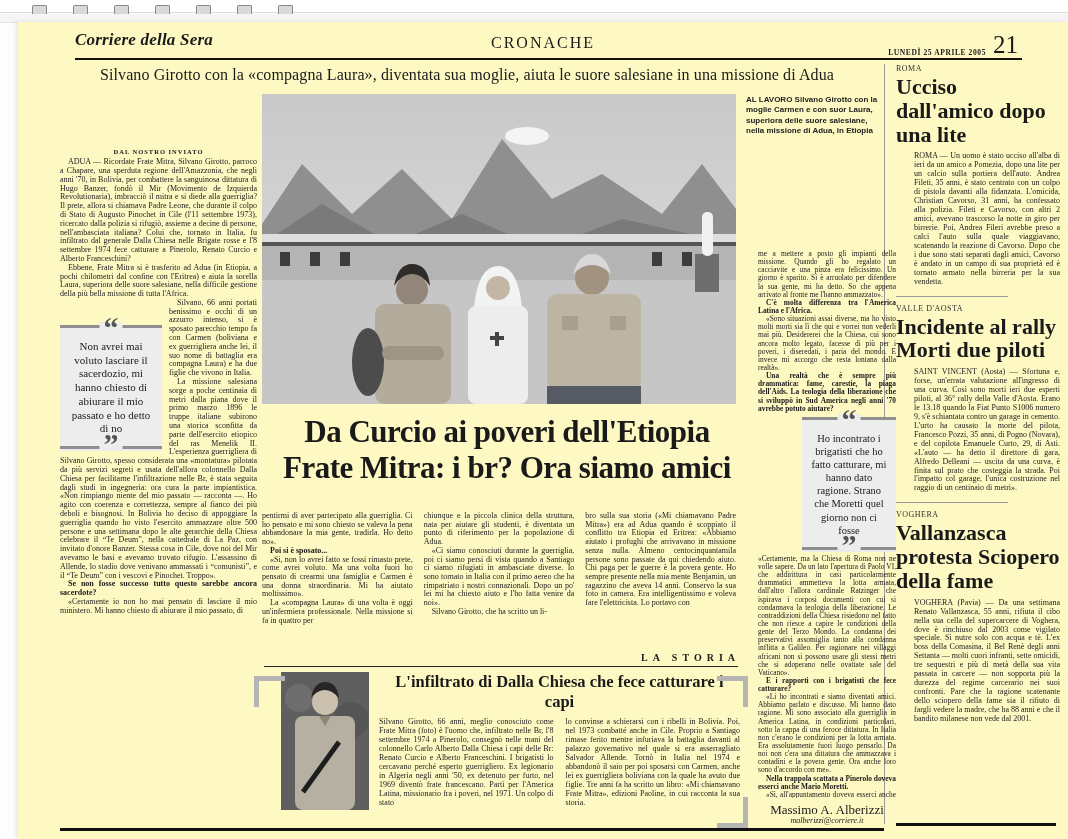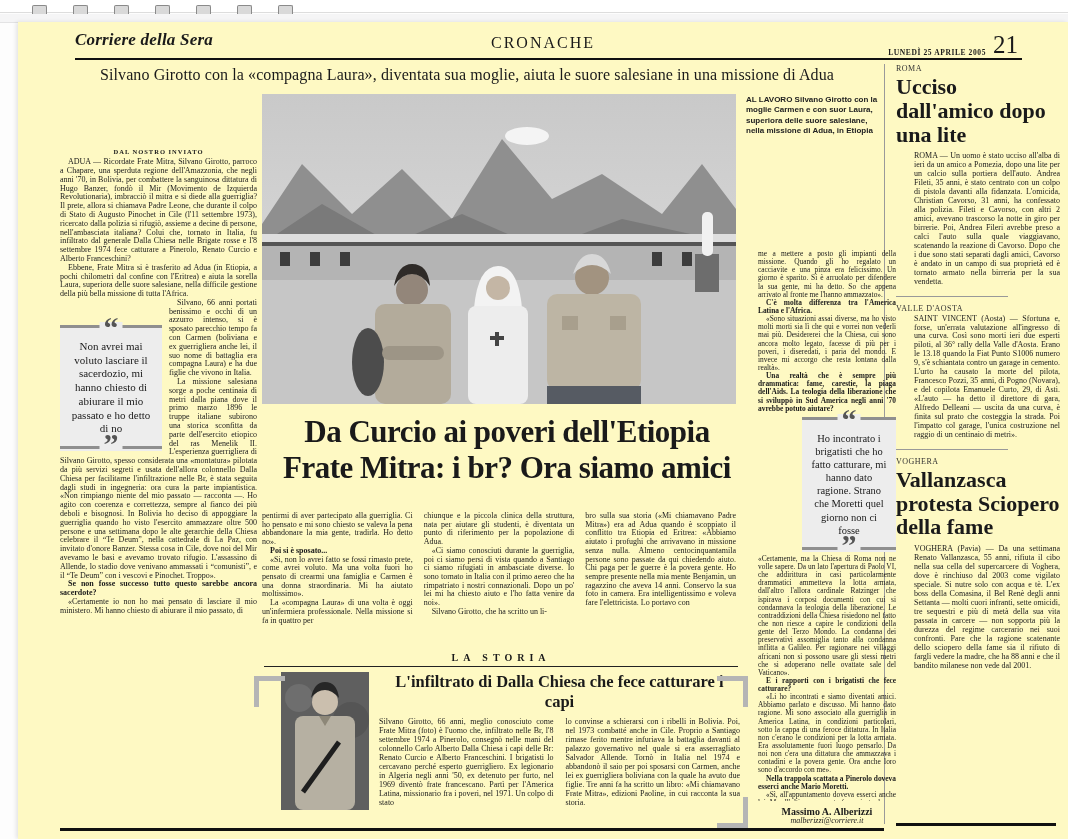--- a/index.html
+++ b/index.html
@@ -53,40 +53,40 @@
   .caption{position:absolute;left:728px;top:73px;width:134px;font-family:"Liberation Sans",sans-serif;
     font-size:8px;font-weight:700;line-height:1.3;color:#222;}
   .headline{position:absolute;left:244px;top:384px;width:474px;text-align:center;font-weight:700;
     font-size:31px;line-height:1.17;letter-spacing:-.5px;}
   
   .storybox{position:absolute;left:244px;top:630px;width:478px;height:172px;}
   .sb-corner{position:absolute;width:26px;height:26px;border:5px solid #b5b5b5;}
   .sb-corner.tl{left:-8px;top:24px;border-right:none;border-bottom:none;}
   .sb-corner.br{right:-8px;bottom:-4px;border-left:none;border-top:none;}
   .sb-corner.tr{right:-8px;top:24px;border-left:none;border-bottom:none;}
-  .sb-label{text-align:center;font-size:10px;font-weight:700;letter-spacing:5px;padding-bottom:3px;}
+  .sb-label{text-align:right;font-size:10px;font-weight:700;letter-spacing:5px;padding-bottom:3px;}
   .sb-rule{height:1px;background:#222;margin:0 2px;}
   .sb-content{display:flex;gap:10px;padding-top:5px;padding-left:19px;}
   .sb-photo{width:88px;height:138px;flex:none;background:#666;}
   .sb-right{flex:1;}
   .sb-title{font-size:16.5px;text-align:center;margin:0 0 5px;}
   .sb-cols{display:flex;gap:12px;justify-content:space-between;}
   .sb-col{flex:1;font-size:8px;line-height:1.13;text-align:justify;hyphens:auto;}
   
   .sidebar{position:absolute;left:878px;top:42px;width:164px;}
   .sb-item{margin-bottom:8px;}
   .news-kicker{font-family:Liberation Serif, serif;font-size:8px;letter-spacing:.5px;color:#333;margin-bottom:2px;}
   .news-title{font-size:22px;line-height:1.08;margin:0 0 6px;}
   .news-body{font-size:8px;line-height:1.12;padding-left:18px;text-align:justify;hyphens:auto;}
   .sb-sep{border:none;border-top:1px solid #999;width:112px;margin:9px 0 7px;}
   .sidebar-endrule{position:absolute;left:878px;top:801px;width:160px;height:3px;background:#111;}
   .bottom-rule{position:absolute;left:42px;top:806px;width:824px;height:3px;background:#111;}
   
   .byline{text-align:center;padding-top:5px;}
-  .byline-name{font-weight:700;font-size:10px;}
+  .byline-name{font-weight:400;font-size:13px;}
   .byline-mail{font-style:italic;font-size:8px;}
 </style>
 </head>
 <body>
 
 <div class="viewer-toolbar">
     <span class="tb-icon"></span>
     <span class="tb-icon"></span>
     <span class="tb-icon"></span>
     <span class="tb-icon"></span>
@@ -269,20 +269,21 @@
 
   <aside class="sidebar">
     <div class="sb-item">
       <div class="news-kicker">ROMA</div>
       <h3 class="news-title">Ucciso dall'amico dopo una lite</h3>
       <div class="news-body">ROMA — Un uomo è stato ucciso all'alba di ieri da un amico a Pomezia, dopo una lite per un calcio sulla portiera dell'auto. Andrea Fileti, 35 anni, è stato centrato con un colpo di pistola davanti alla fidanzata. L'omicida, Christian Cavorso, 31 anni, ha confessato alla polizia. Fileti e Cavorso, con altri 2 amici, avevano trascorso la notte in giro per birrerie. Poi, Andrea Fileri avrebbe preso a calci l'auto sulla quale viaggiavano, scatenando la reazione di Cavorso. Dopo che i due sono stati separati dagli amici, Cavorso è andato in un campo di sua proprietà ed è tornato armato nella birreria per la sua vendetta.</div>
     </div>
     <hr class="sb-sep">
     <div class="sb-item">
       <div class="news-kicker">VALLE D'AOSTA</div>
+      <h3 class="news-title">Incidente al rally Morti due piloti</h3>
       <div class="news-body">SAINT VINCENT (Aosta) — Sfortuna e, forse, un'errata valutazione all'ingresso di una curva. Così sono morti ieri due esperti piloti, al 36° rally della Valle d'Aosta. Erano le 13.18 quando la Fiat Punto S1006 numero 9, s'è schiantata contro un garage in cemento. L'urto ha causato la morte del pilota, Francesco Pozzi, 35 anni, di Pogno (Novara), e del copilota Emanuele Curto, 29, di Asti. «L'auto — ha detto il direttore di gara, Alfredo Delleani — uscita da una curva, è finita sul prato che costeggia la strada. Poi l'impatto col garage, l'unica costruzione nel raggio di un centinaio di metri».</div>
     </div>
     <hr class="sb-sep">
     <div class="sb-item">
       <div class="news-kicker">VOGHERA</div>
       <h3 class="news-title">Vallanzasca protesta Sciopero della fame</h3>
       <div class="news-body">VOGHERA (Pavia) — Da una settimana Renato Vallanzasca, 55 anni, rifiuta il cibo nella sua cella del supercarcere di Voghera, dove è rinchiuso dal 2003 come vigilato speciale. Si nutre solo con acqua e tè. L'ex boss della Comasina, il Bel Renè degli anni Settanta — molti cuori infranti, sette omicidi, tre sequestri e più di metà della sua vita passata in carcere — non sopporta più la durezza del regime carcerario nei suoi confronti. Pare che la ragione scatenante dello sciopero della fame sia il rifiuto di fargli vedere la madre, che ha 88 anni e che il bandito milanese non vede dal 2001.</div>
     </div>
   </aside>
 

